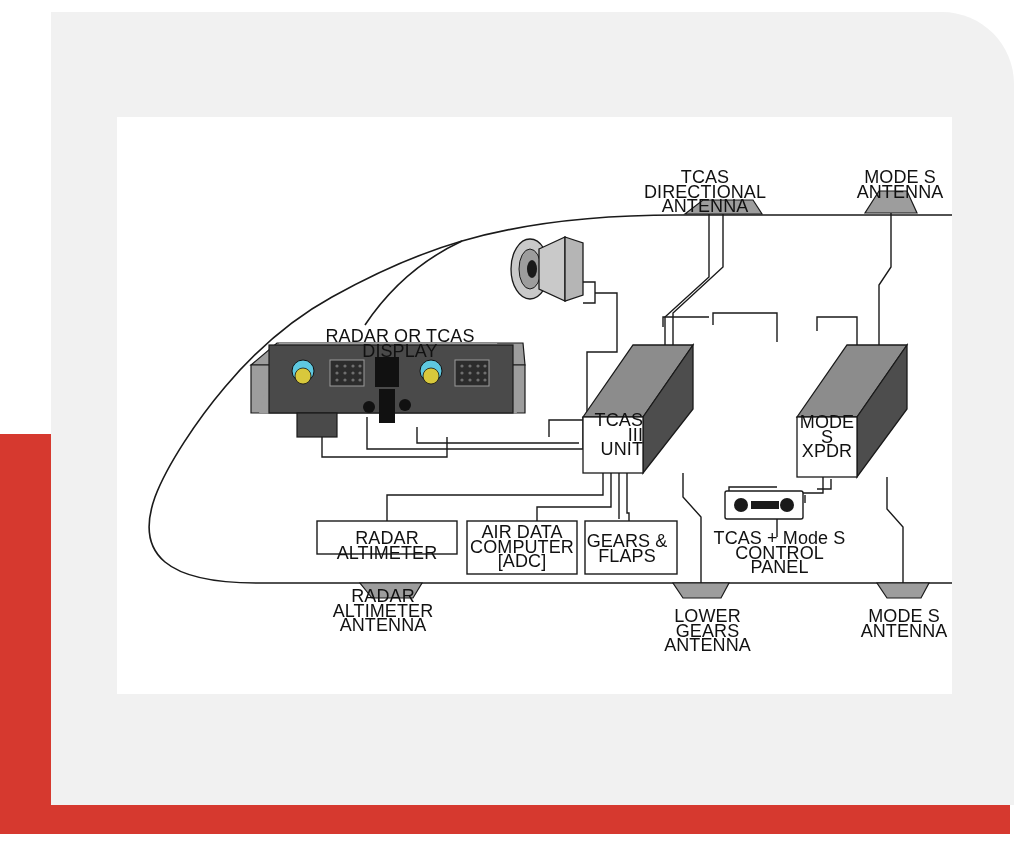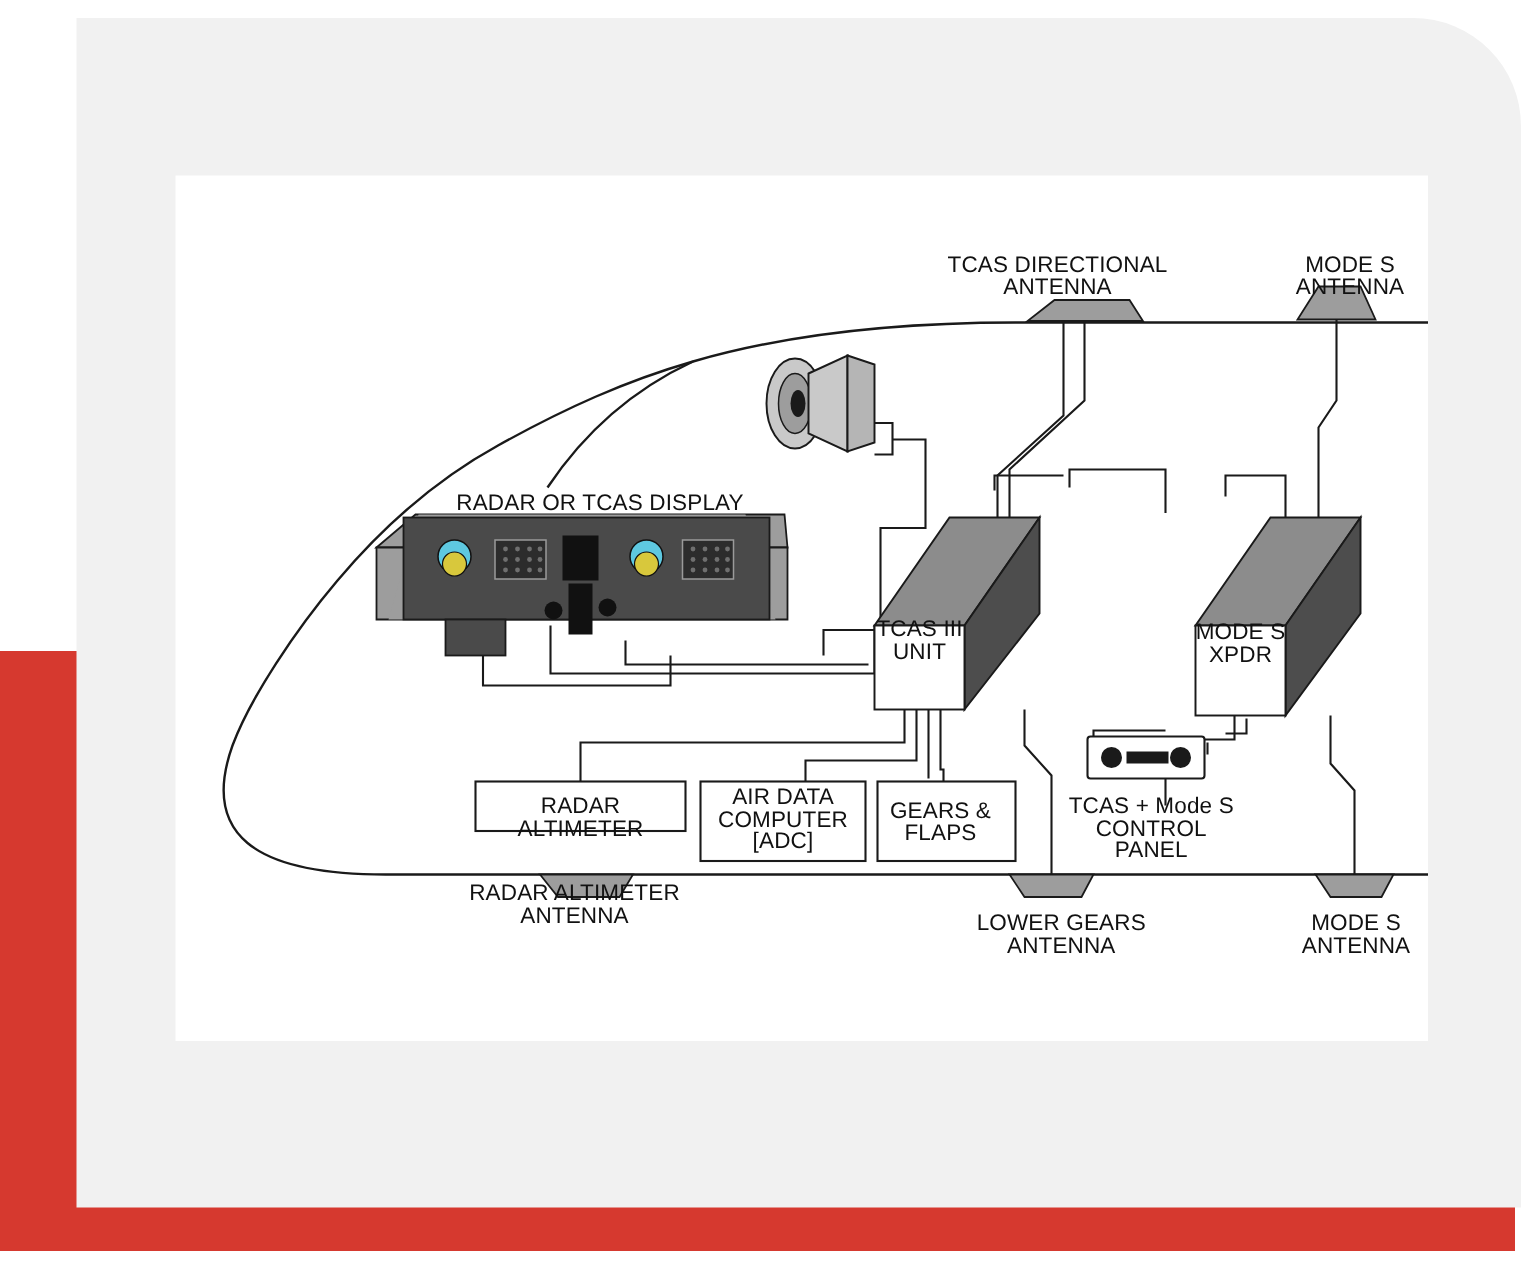--- a/index.html
+++ b/index.html
@@ -45,21 +45,21 @@
     height: 577px;
     background: #ffffff;
   }
   #diagram-svg {
     position: absolute;
     left: 117px;
     top: 117px;
   }
   .lbl {
     position: absolute;
-    font-size: 15px;
+    font-size: 18px;
     line-height: 14.5px;
     color: #111111;
     text-align: center;
     white-space: pre-line;
     letter-spacing: 0.1px;
   }
 </style>
 </head>
 <body>
 
@@ -224,36 +224,36 @@
   <div class="lbl" style="left:620px; top:170px; width:170px;">TCAS DIRECTIONAL
 ANTENNA</div>
 
   <div class="lbl" style="left:840px; top:170px; width:120px;">MODE S
 ANTENNA</div>
 
 
 
   <div class="lbl" style="left:290px; top:329px; width:220px;">RADAR OR TCAS DISPLAY</div>
 
-  <div class="lbl" style="left:583px; top:413px; width:60px;">TCAS III
+  <div class="lbl" style="left:583px; top:413px; width:60px;text-align:right;">TCAS III
 UNIT</div>
 
   <div class="lbl" style="left:797px; top:415px; width:60px;">MODE S
 XPDR</div>
 
   <div class="lbl" style="left:317px; top:531px; width:140px;">RADAR ALTIMETER</div>
 
   <div class="lbl" style="left:467px; top:525px; width:110px;">AIR DATA
 COMPUTER
 [ADC]</div>
 
   <div class="lbl" style="left:585px; top:534px; width:84px;">GEARS &amp;
 FLAPS</div>
 
-  <div class="lbl" style="left:700px; top:531px; width:135px;">TCAS + Mode S
+  <div class="lbl" style="left:700px; top:531px; width:135px;padding-left:12px;">TCAS + Mode S
 CONTROL
 PANEL</div>
 
   <div class="lbl" style="left:303px; top:589px; width:160px;">RADAR ALTIMETER
 ANTENNA</div>
 
   <div class="lbl" style="left:645px; top:609px; width:125px;">LOWER GEARS
 ANTENNA</div>
 
   <div class="lbl" style="left:845px; top:609px; width:118px;">MODE S

